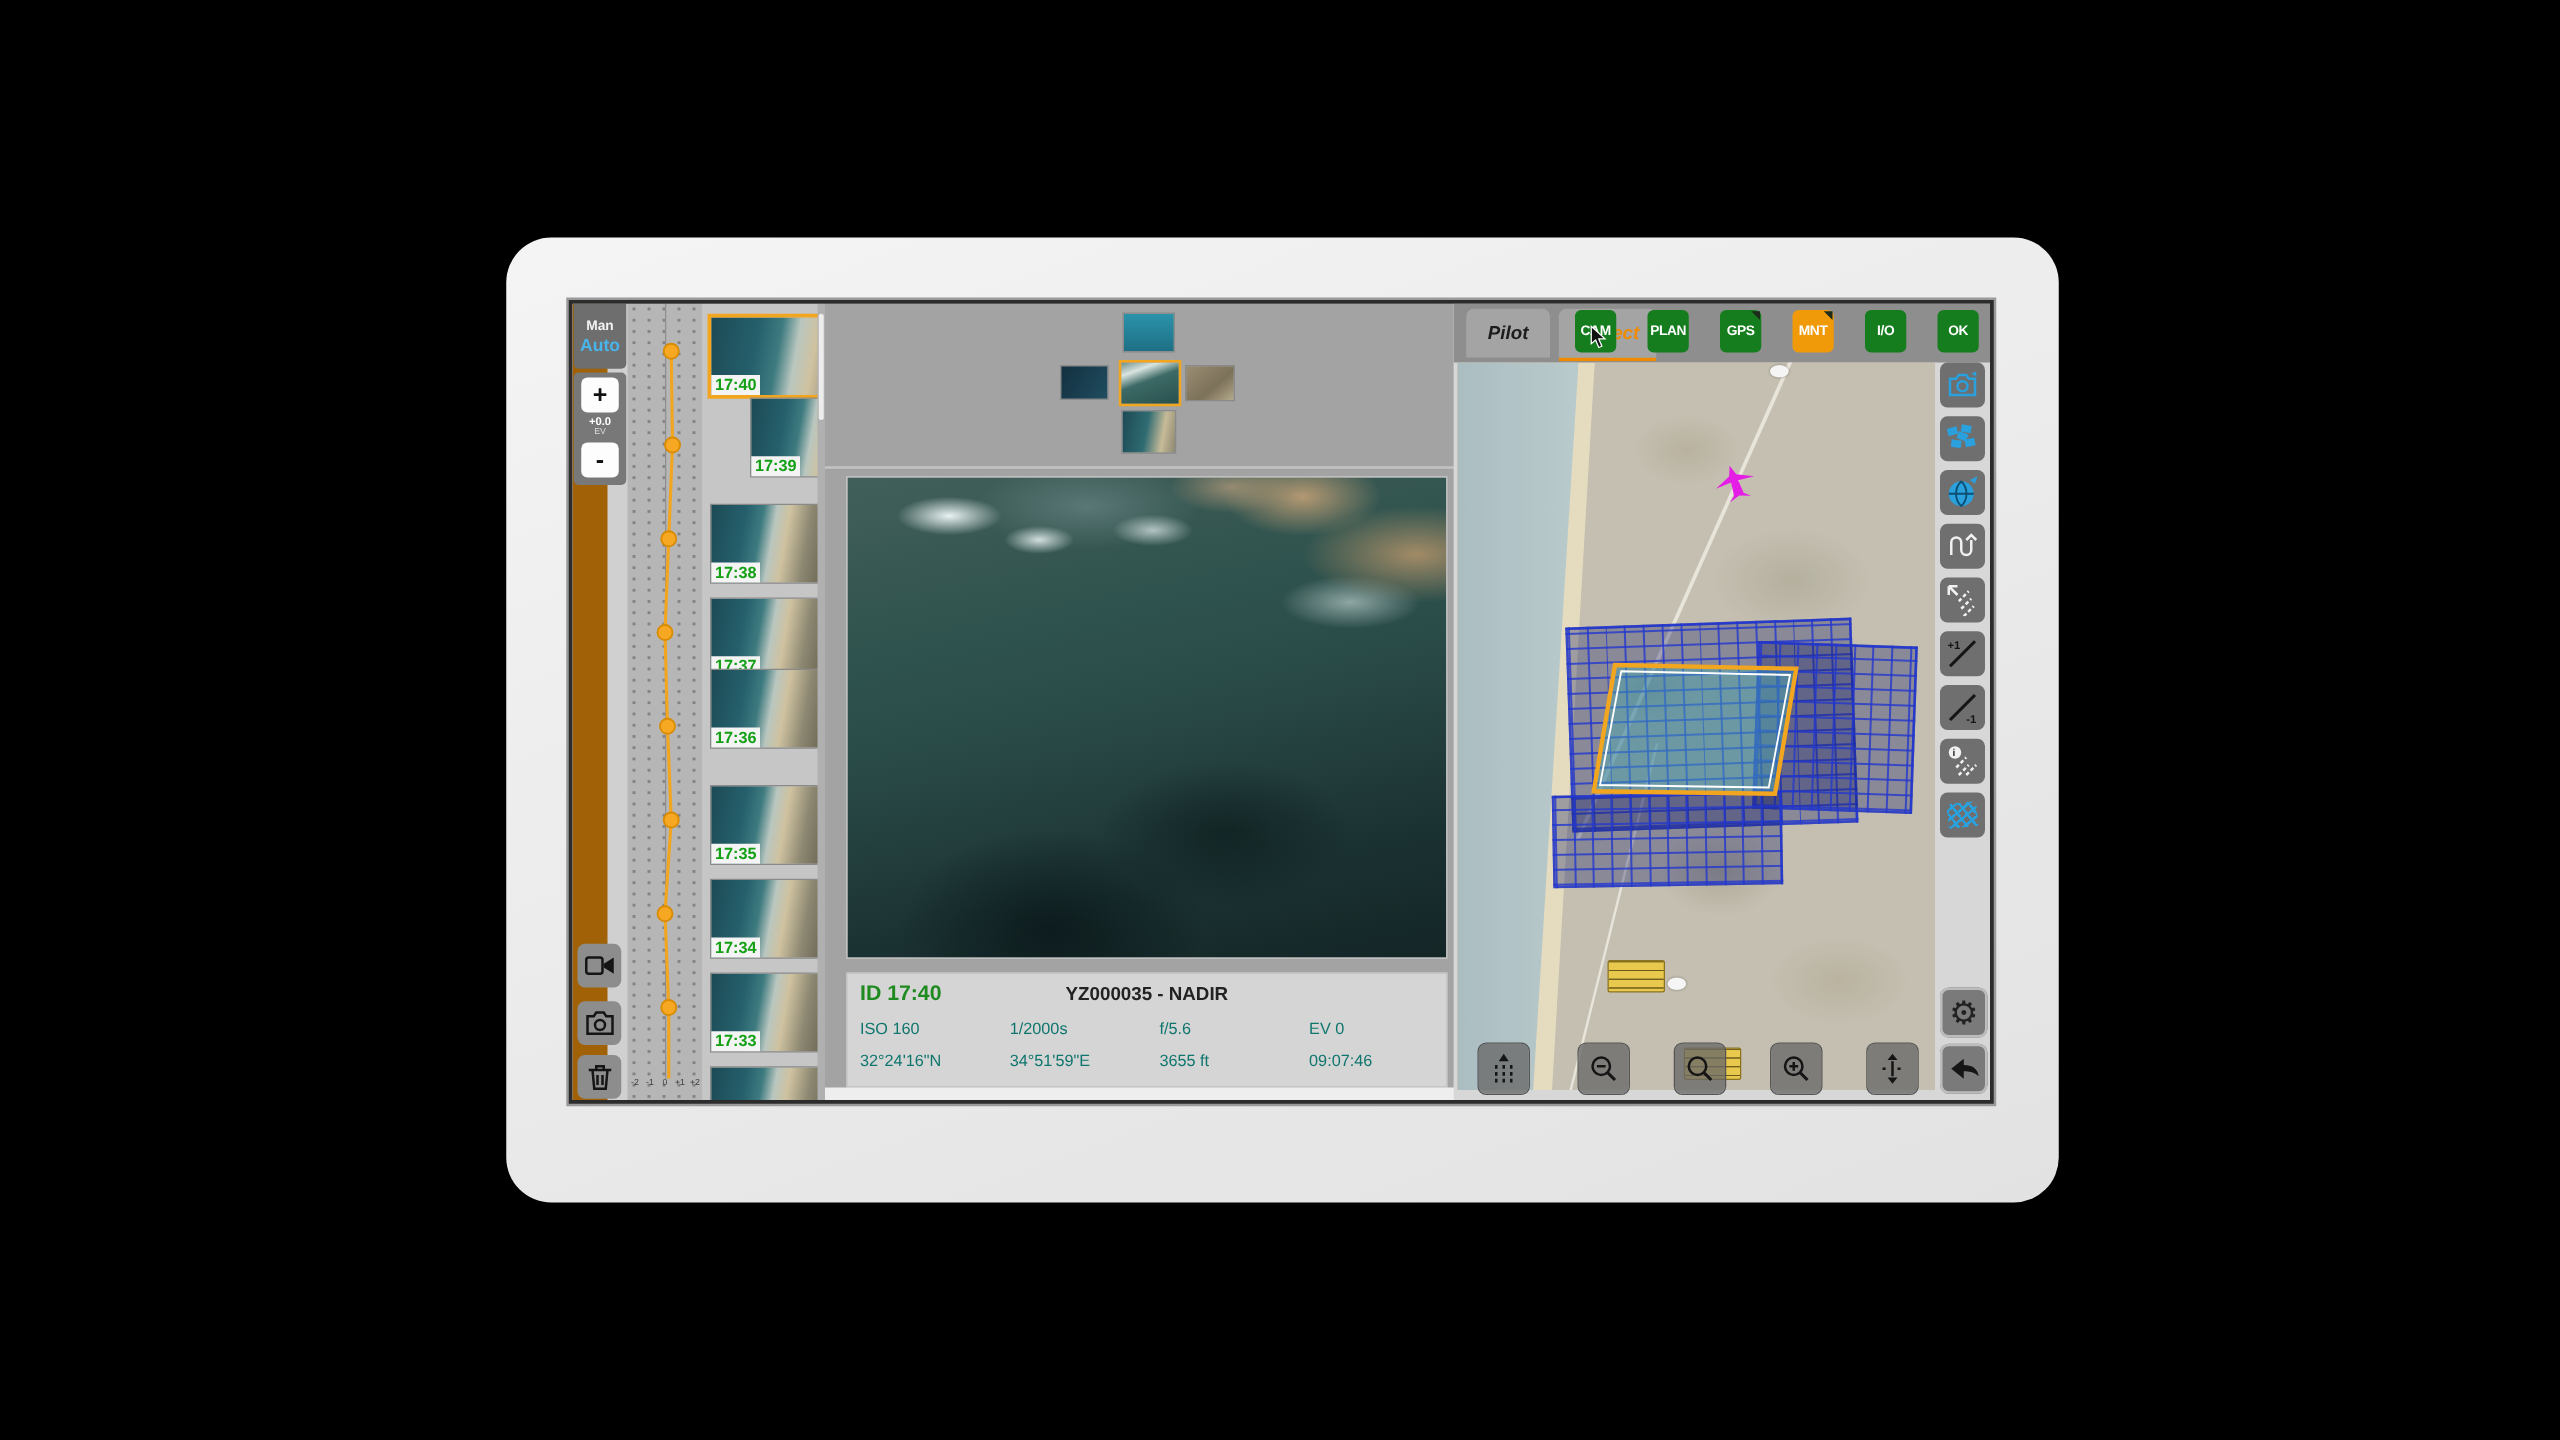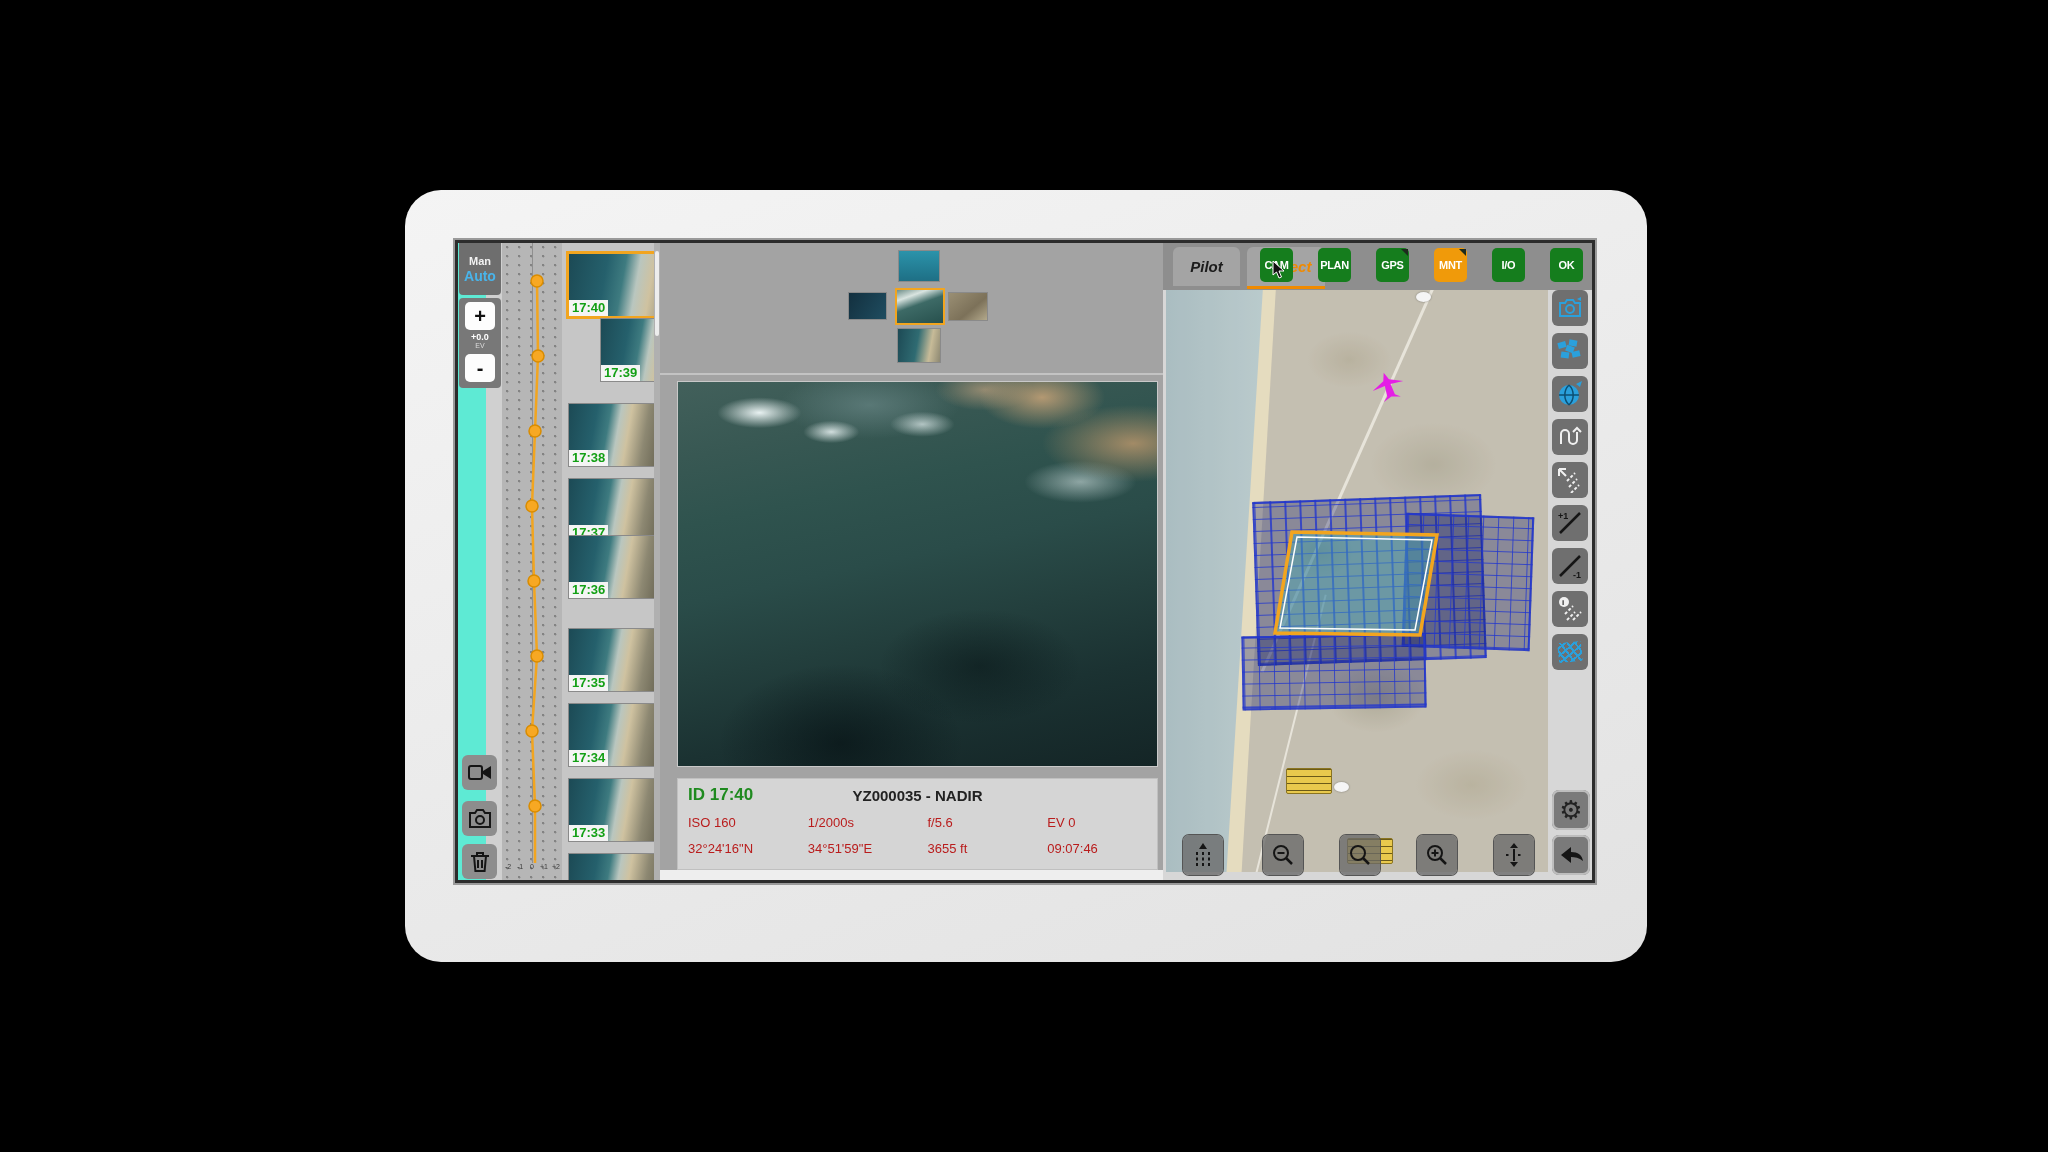--- a/index.html
+++ b/index.html
@@ -4,21 +4,21 @@
 <style>
   html,body{margin:0;padding:0;background:#000;}
   .stage{position:relative;width:2048px;height:1152px;background:#000;overflow:hidden;
          font-family:"Liberation Sans",sans-serif;}
   
   .tablet{position:absolute;left:405px;top:190px;width:1242px;height:772px;border-radius:36px;
           background:linear-gradient(160deg,#f4f4f4,#e2e2e2);box-shadow:0 6px 30px rgba(0,0,0,.6);}
   .screen{position:absolute;left:458px;top:243px;width:1134px;height:637px;background:#d0d0d0;
           box-shadow:0 0 0 3px #2c2c2c,0 0 0 5px #9a9a9a;overflow:hidden;}
   
-  .rail{position:absolute;left:0;top:0;width:28px;height:637px;background:#5eead4;}
+  .rail{position:absolute;left:0;top:0;width:28px;height:637px;background:#a16207;}
   .mode-box{position:absolute;left:1px;top:0;width:42px;height:52px;background:#6e6e6e;border-radius:0 0 4px 4px;
             display:flex;flex-direction:column;align-items:center;justify-content:center;gap:1px;}
   .mode-box .man{color:#f2f2f2;font-size:11px;font-weight:bold;}
   .mode-box .auto{color:#49b4ea;font-size:14px;font-weight:bold;}
   .ev-box{position:absolute;left:1px;top:55px;width:42px;height:90px;background:#787878;border-radius:4px;}
   .ev-btn{position:absolute;left:6px;width:30px;height:28px;background:#fdfdfd;border-radius:5px;
           display:flex;align-items:center;justify-content:center;font-size:20px;font-weight:bold;color:#111;line-height:1;}
   .ev-val{position:absolute;left:0;top:34px;width:42px;text-align:center;color:#fff;font-size:9px;font-weight:bold;}
   .ev-unit{position:absolute;left:0;top:44px;width:42px;text-align:center;color:#ddd;font-size:7px;}
   .rail-btn{position:absolute;left:4px;width:35px;height:35px;background:#8d8d8d;border-radius:6px;
@@ -54,21 +54,21 @@
       radial-gradient(46px 18px at 51% 11%, rgba(228,240,240,.7), transparent 70%),
       radial-gradient(80px 30px at 84% 26%, rgba(222,236,236,.55), transparent 70%),
       radial-gradient(120px 45px at 40% 6%, rgba(110,140,140,.6), transparent 75%),
       radial-gradient(170px 110px at 34% 94%, rgba(4,14,17,.6), transparent 72%),
       radial-gradient(140px 80px at 63% 74%, rgba(6,18,20,.5), transparent 72%),
       linear-gradient(168deg,#42605b 0%,#385853 16%,#2f534e 30%,#2a4c49 46%,#233f3d 62%,#1b3232 78%,#142526 100%);}
   .meta{position:absolute;left:17px;top:535px;width:479px;height:90px;background:#d5d5d5;border:1px solid #c0c0c0;}
   .meta .idlab{position:absolute;left:10px;top:6px;color:#1f8a1f;font-size:17px;font-weight:bold;}
   .meta .title{position:absolute;left:0;top:8px;width:100%;text-align:center;color:#222;font-size:15px;font-weight:bold;}
   .meta .row{position:absolute;left:0;width:100%;display:grid;grid-template-columns:1fr 1fr 1fr 1fr;}
-  .meta .row span{padding-left:10px;color:#b91c1c;font-size:13px;}
+  .meta .row span{padding-left:10px;color:#0f766e;font-size:13px;}
   .bottom-strip{position:absolute;left:202px;top:627px;width:932px;height:10px;background:#eeeeee;}
   
   .right{position:absolute;left:705px;top:0;width:429px;height:637px;background:#d7d7d7;}
   .topbar{position:absolute;left:0;top:0;width:429px;height:47px;background:#8e8e8e;}
   .tab{position:absolute;top:4px;height:39px;background:#a4a4a4;border-radius:6px 6px 0 0;
        display:flex;align-items:center;justify-content:center;font-size:15px;font-weight:bold;color:#1c1c1c;font-style:italic;}
   .tab.active{color:#f08a00;border-bottom:3px solid #f08a00;}
   .statusbar{position:absolute;top:5px;right:9px;display:flex;gap:25px;}
   .sbtn{position:relative;width:33px;height:34px;border-radius:5px;display:flex;align-items:center;justify-content:center;
         color:#fff;font-size:11px;font-weight:bold;background:#157d1d;letter-spacing:-.3px;}

